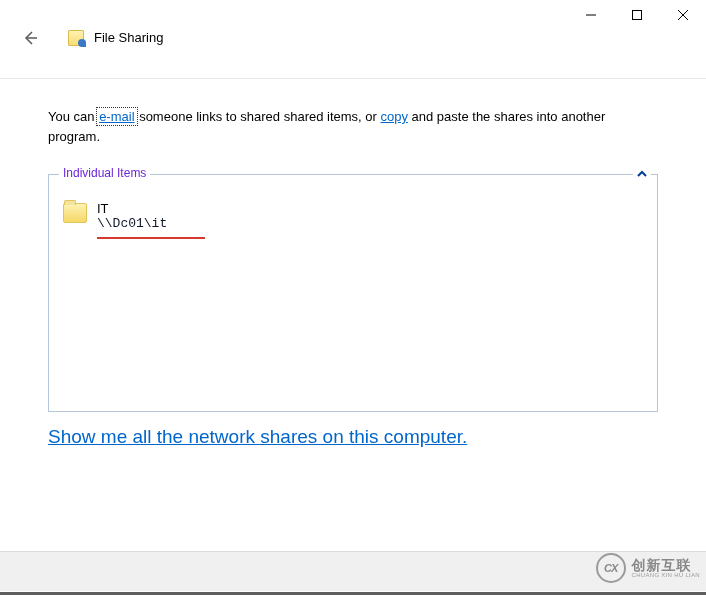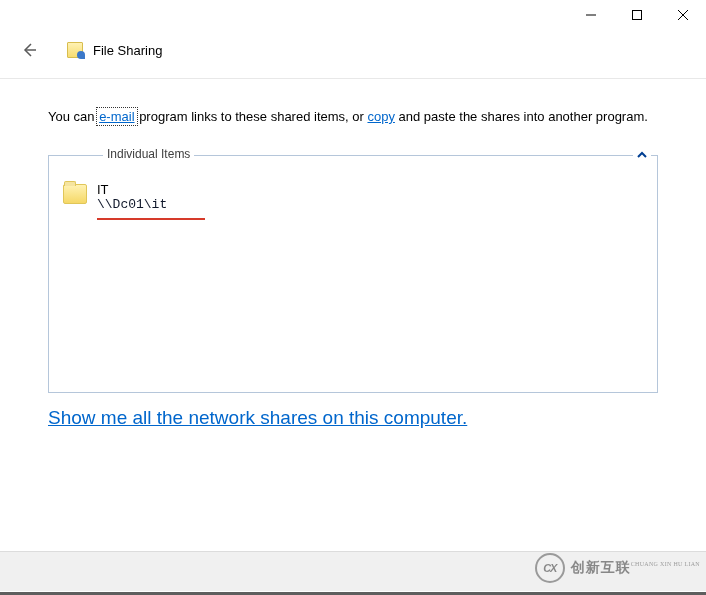--- a/index.html
+++ b/index.html
@@ -5,42 +5,42 @@
   * { box-sizing: border-box; }
   html, body { margin:0; padding:0; font-family: "Segoe UI", Arial, sans-serif; font-size:13px; color:#000; background:#fff;}
   body { width:706px; height:595px; position:relative; overflow:hidden;}
 
   
   .titlebar { height:30px; display:flex; justify-content:flex-end; align-items:flex-start;}
   .win-btn { width:46px; height:30px; display:flex; align-items:center; justify-content:center;}
   .win-btn svg { width:10px; height:10px; }
 
   
-  .header-row { display:flex; align-items:center; height:40px; padding-left:12px; gap:10px;margin-left:7px;}
+  .header-row { display:flex; align-items:flex-start; height:40px; padding-left:20px; gap:10px;}
   .back-arrow { width:20px; display:flex; align-items:center; justify-content:center; color:#555;}
   .back-arrow svg{ width:16px; height:16px;}
   .app-icon { width:16px; height:16px; margin-left:18px; position:relative; background:linear-gradient(#fff2b3,#f7dd72); border:1px solid #d8bd4e; border-radius:1px;}
   .app-icon::after{content:""; position:absolute; bottom:-2px; right:-3px; width:8px; height:8px; background:#3b78c9; border-radius:50% 50% 0 50%;}
   .app-title { font-size:13px; color:#000;}
 
   
   .hr-top { border:none; border-top:1px solid #e8e8e8; margin:8px 0 0 0;}
 
   
   .content { padding:28px 48px 0 48px;}
   .headline{ font-size:19px; color:#003e92; font-weight:400; margin:0 0 20px 0;}
   .body-text{ font-size:13px; line-height:1.5; color:#000; margin:0 0 28px 0;}
   .link{ color:#0066cc; text-decoration:underline; cursor:pointer;}
   .link-email{ outline:1px dotted #333; outline-offset:1px; padding:0 1px;}
 
   
   .items-box{ border:1px solid #b5c6da; position:relative; padding:0; height:238px; margin-bottom:14px;}
   .items-legend{
     position:absolute; top:-9px; left:10px; background:#fff; padding:0 4px;
-    font-size:12px; color:#404040;margin-left:44px;
+    font-size:12px; color:#6d28d9;
   }
   .items-collapse{
     position:absolute; top:-8px; right:6px; background:#fff; padding:0 3px;
     color:#003e92; cursor:pointer; font-size:14px;
   }
   .items-inner{ padding:26px 10px 10px 14px; height:100%; overflow:auto;}
 
   .shared-item{ display:flex; align-items:flex-start; gap:10px;}
   .folder-icon{ width:24px; height:20px; margin-top:2px; background:linear-gradient(#fff2b3,#f5d867); border:1px solid #e0c659; border-radius:2px; position:relative;}
   .folder-icon::before{content:""; position:absolute; top:-4px; left:0; width:10px; height:4px; background:#f5e4a0; border:1px solid #e0c659; border-bottom:none; border-radius:2px 2px 0 0;}
@@ -48,21 +48,21 @@
   .item-name{ font-size:13px; color:#000;}
   .item-path{ font-size:13px; color:#0f172a;font-family:Liberation Mono, monospace;}
   .underline-red{ height:2px; width:108px; background:#d63a2a; margin-top:6px;}
 
   .show-all-link{ font-size:19px; color:#0066cc; text-decoration:underline; cursor:pointer;}
 
   
   .footer-band{ position:absolute; left:0; right:0; bottom:4px; height:40px; background:#f0f0f0; border-top:1px solid #dcdcdc;}
   .watermark{ position:absolute; right:6px; bottom:8px; display:flex; align-items:center; gap:6px; opacity:0.55;}
   .watermark-logo{ width:30px; height:30px; border-radius:50%; border:2px solid #555; display:flex; align-items:center; justify-content:center; font-family:Arial,sans-serif; font-size:11px; font-weight:bold; font-style:italic; color:#333; letter-spacing:-1px;}
-  .watermark-text{ display:flex; line-height:1;font-family:Liberation Serif, serif;}
+  .watermark-text{ display:flex; flex-direction:column; line-height:1;}
   .watermark-cn{font-size:14px; font-weight:600; color:#333; letter-spacing:1px;}
   .watermark-en{font-size:6px; color:#555; letter-spacing:0.3px;}
 
   .bottom-edge{ position:absolute; left:0; right:0; bottom:0; height:3px; background:#5e5e5e;}
 </style>
 </head>
 <body>
 
 <div class="titlebar">
   <div class="win-btn">
@@ -92,21 +92,21 @@
   </span>
   <span class="app-icon"></span>
   <span class="app-title">File Sharing</span>
 </div>
 
 <hr class="hr-top">
 
 <div class="content">
 
   <p class="body-text">
-    <span>You can </span><span class="link link-email">e-mail</span><span> program links to these shared items, or </span><span class="link">copy</span><span> and paste the shares into another program.</span>
+    <span>You can </span><span class="link link-email">e-mail</span><span> someone links to shared shared items, or </span><span class="link">copy</span><span> and paste the shares into another program.</span>
   </p>
 
   <div class="items-box">
     <span class="items-legend">Individual Items</span>
     <span class="items-collapse">
       <svg width="12" height="12" viewBox="0 0 12 12">
           <path d="M2 8 L6 4 L10 8" fill="none" stroke="#003e92" stroke-width="2"></path>
         </svg>
     </span>
     <div class="items-inner">

